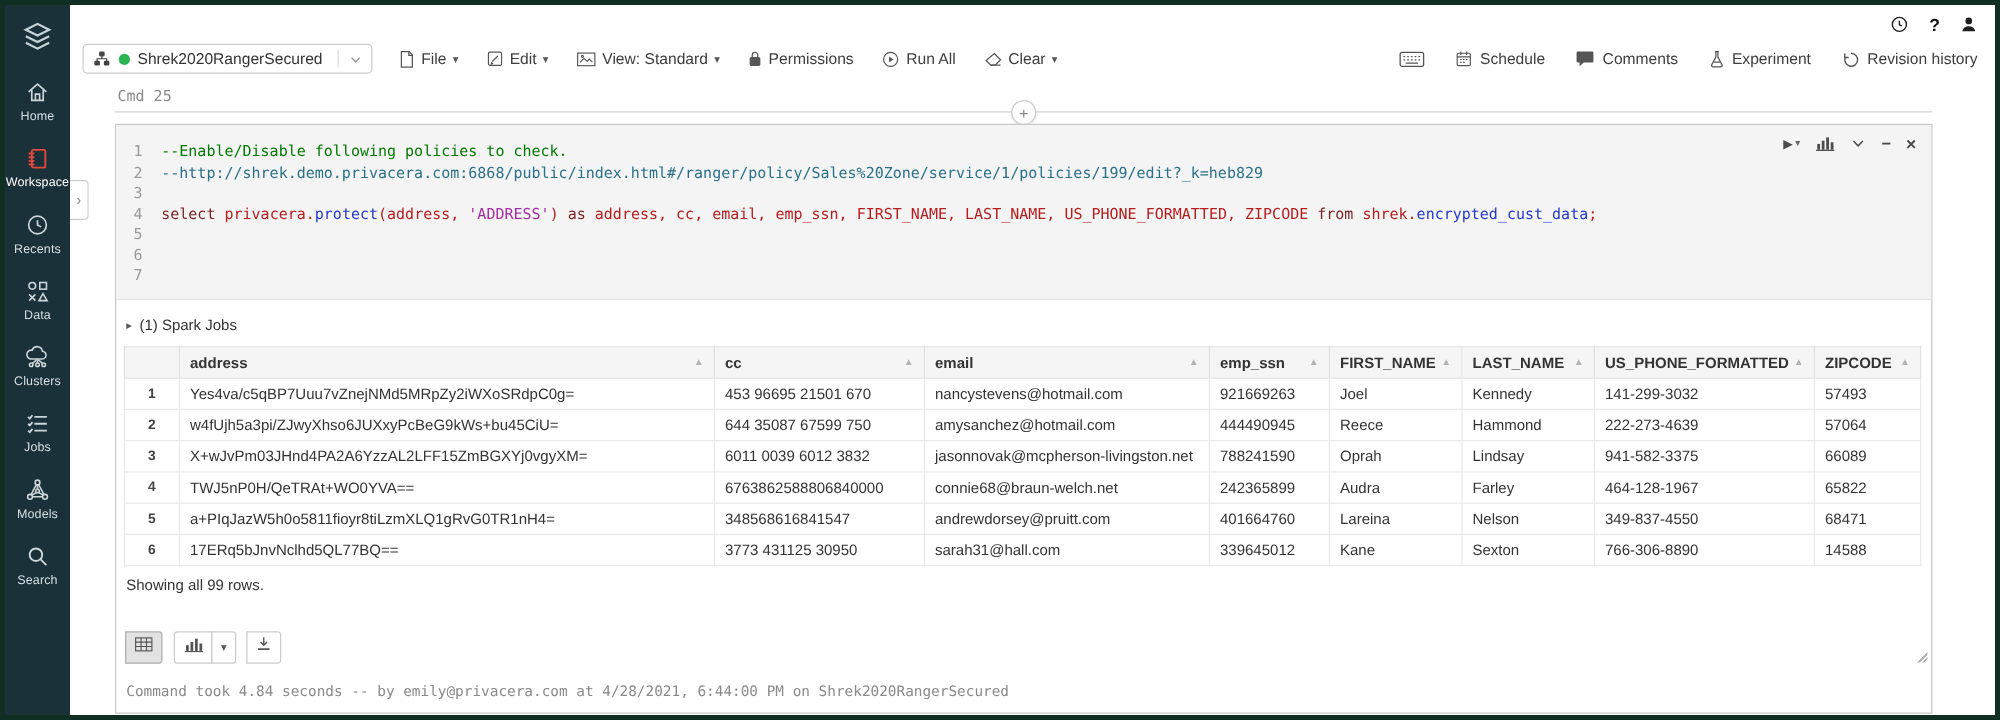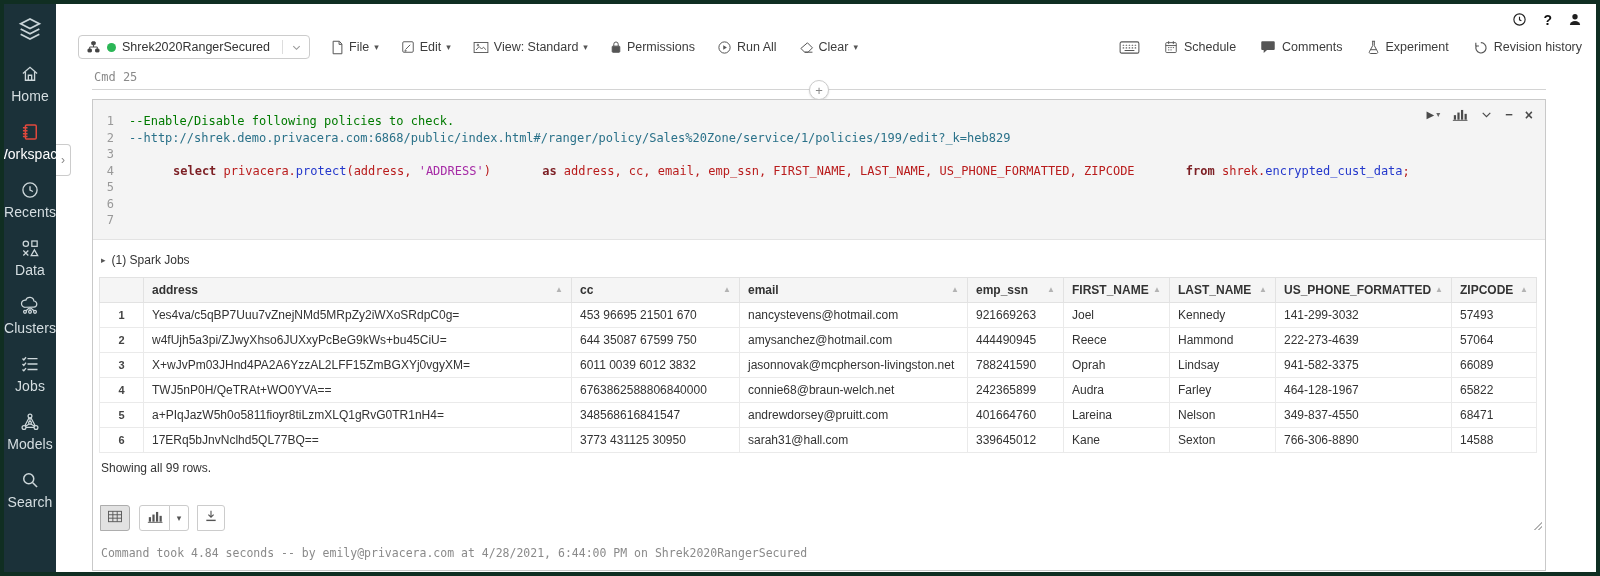--- a/index.html
+++ b/index.html
@@ -8,35 +8,35 @@
   .frame { position:relative; width:1600px; height:576px; border:4px solid #102e22;
            background:#fff; overflow:hidden; display:flex; }
 
   
   .sidebar { width:52px; flex-shrink:0; background:var(--sidebar-bg,#1b3139);
              display:flex; flex-direction:column; align-items:center; color:#c9d4d8; }
   .logo { width:100%; height:50px; display:flex; align-items:center; justify-content:center; cursor:pointer; }
   .nav-item { width:100%; display:flex; flex-direction:column; align-items:center;
               padding:9px 0 8px; cursor:pointer; gap:3px; }
   .nav-item .nav-ic { height:22px; display:flex; align-items:center; justify-content:center; color:#cdd7da; }
-  .nav-item .lbl { font-size:14px; color:#d5dee1; letter-spacing:.1px; }
+  .nav-item .lbl { font-size:10px; color:#d5dee1; letter-spacing:.1px; }
   .nav-item.active .nav-ic { color:var(--workspace-red,#e2483d); }
   .nav-item.active .lbl { color:#fff; }
 
   
   .main { flex:1; display:flex; flex-direction:column; min-width:0; position:relative; background:#fff; }
 
   .app-header { height:27px; display:flex; align-items:center; padding:4px 14px 0 12px; }
   .app-title { font-size:15px; color:#8f8f8f; white-space:nowrap; }
   .title-suffix { font-size:11px; color:#9db3c7; margin-left:5px; }
   .header-icons { margin-left:auto; display:flex; align-items:center; gap:16px; color:#1f1f1f; }
   .hicon { display:flex; align-items:center; justify-content:center; cursor:pointer; }
   .q-glyph { font-weight:bold; font-size:14px; color:#111; }
 
-  .toolbar { height:32px; display:flex; align-items:center; padding:0 14px 0 22px;justify-content:space-between; }
+  .toolbar { height:32px; display:flex; align-items:center; padding:0 14px 0 10px;justify-content:space-between; }
   .cluster-select { display:flex; align-items:center; gap:6px; border:1px solid #ccc; border-radius:4px;
                     height:24px; padding:0 7px; font-size:12.5px; color:#333; cursor:pointer; background:#fff; }
   .cluster-select .tree { color:#444; display:flex; }
   .status-dot { width:9px; height:9px; border-radius:50%; background:var(--status-green,#2bb656); }
   .cluster-sep { width:1px; height:14px; background:#ddd; margin:0 2px 0 6px; }
   .cluster-caret { color:#999; display:flex; }
 
   .toolbar-menus { display:flex; align-items:center; margin-left:10px; }
   .menu { display:flex; align-items:center; gap:5px; padding:0 11px; font-size:12.5px;
           color:#3d3d3d; cursor:pointer; height:24px; white-space:nowrap; }
@@ -68,21 +68,21 @@
   .play-tri { font-size:10px; }
   .mini-caret { font-size:8px; margin-left:2px; color:#666; }
   .x-glyph { font-size:14px; font-weight:bold; line-height:10px; }
   .minus-glyph { font-size:13px; font-weight:bold; }
 
   .code-line { display:flex; font-family:"DejaVu Sans Mono", monospace; font-size:12px; line-height:16.5px; }
   .ln { width:32px; flex-shrink:0; text-align:right; padding-right:15px; color:#999; user-select:none; }
   .lc { white-space:pre; }
   .c-comment { color:var(--comment-green,#007a00); }
   .c-link    { color:var(--url-teal,#2a7189); }
-  .c-keyword { color:var(--keyword-maroon,#7c1f24); font-weight:bold;margin-left:44px; }
+  .c-keyword { color:var(--keyword-maroon,#7c1f24); font-weight:normal; }
   .c-func    { color:var(--identifier-blue,#2438cc); }
   .c-string  { color:var(--string-purple,#a62ba6); }
   .c-plain   { color:#b91c1c; }
 
   .results { padding:4px 8px 0 6px; position:relative; }
   .spark-jobs { font-size:12px; color:#333; padding:9px 0 10px 2px; cursor:pointer; display:flex; align-items:center; gap:6px; }
   .spark-tri { font-size:9px; color:#555; }
 
   table.grid { border-collapse:collapse; width:100%; table-layout:fixed; font-size:12px; color:#333;
                border:1px solid #ddd; }

